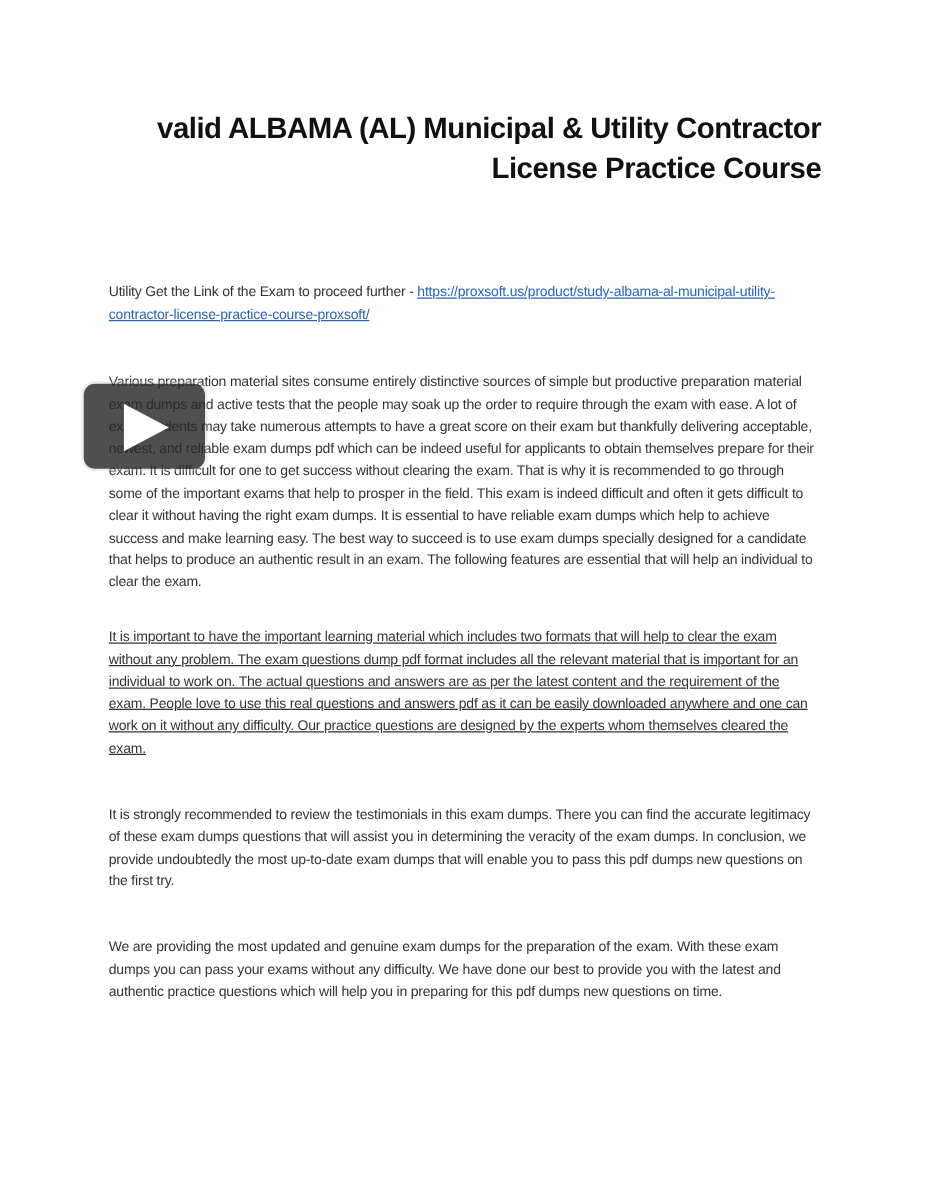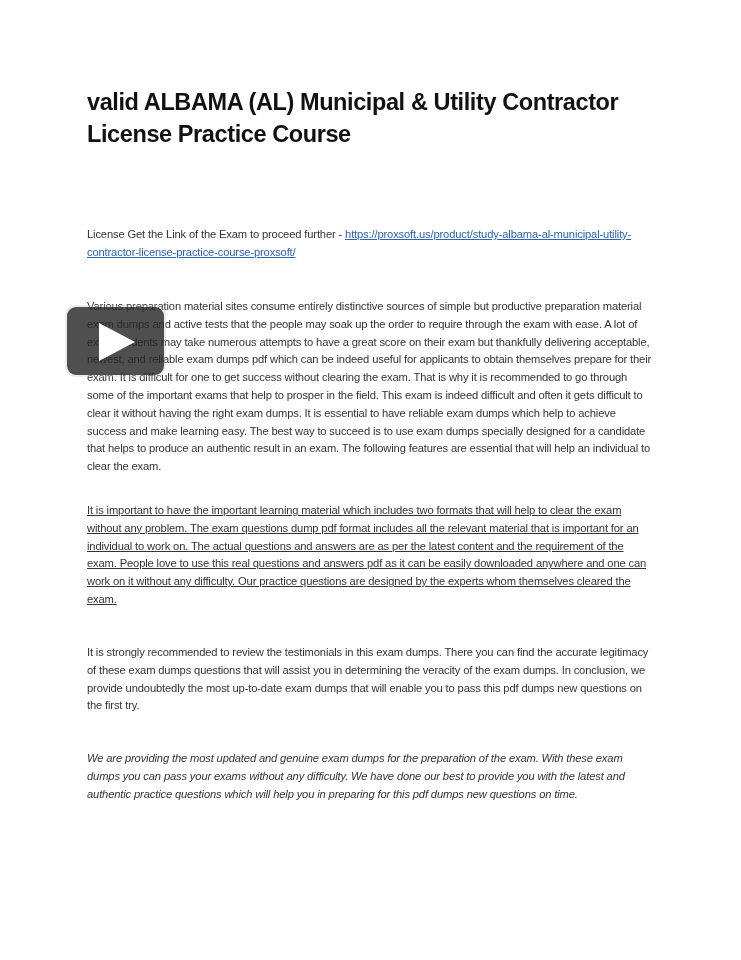--- a/index.html
+++ b/index.html
@@ -1,36 +1,36 @@
 <!DOCTYPE html>
 <html><head>
   <meta charset="utf-8">
   <style>
     html, body { margin: 0; padding: 0; background: #ffffff; }
     body { width: 741px; height: 960px; position: relative; overflow: hidden; font-family: "Liberation Sans", sans-serif; color: #2b2b2b; }
     .page { position: absolute; left: 0; top: 0; width: 741px; height: 960px; background: #ffffff; }
-    .title { position: absolute; left: 87px; top: 86px; width: 570px; margin: 0; font-family: "Liberation Sans", sans-serif; font-weight: bold; font-size: 23.5px; line-height: 32px; color: #111111; letter-spacing: -0.4px; }
+    .title { position: absolute; left: 87px; top: 86px; width: 570px; margin: 0; font-family: "Liberation Sans", sans-serif; font-weight: bold; font-size: 23.5px; line-height: 32px; color: #111111; letter-spacing: -0.4px; text-align: right; }
     .para { position: absolute; left: 87px; width: 565px; margin: 0; font-size: 11.2px; line-height: 17.8px; color: #333333; letter-spacing: -0.15px; }
     .link-intro { top: 226px; }
     .link { color: #2a63b8; text-decoration: underline; }
     .p1 { top: 298px; }
     .p2 { top: 502px; text-decoration: underline; }
     .p3 { top: 644px; }
-    .p4 { top: 750px; font-style: italic; }
+    .p4 { top: 750px; }
     .play-btn { position: absolute; left: 67px; top: 307px; width: 97px; height: 68px; background: rgba(40,40,40,0.82); border-radius: 9px; box-shadow: 0 0 0 2px rgba(200,200,200,0.35); cursor: pointer; }
     .play-btn svg { position: absolute; left: 32px; top: 16px; }
   </style>
 </head>
 <body>
 
 <div class="page">
   <h1 class="title">valid ALBAMA (AL) Municipal &amp; Utility Contractor License Practice Course</h1>
 
   <p class="para link-intro">
-    <span>License Get the Link of the Exam to proceed further - </span><a class="link">https://proxsoft.us/product/study-albama-al-municipal-utility-contractor-license-practice-course-proxsoft/</a>
+    <span>Utility Get the Link of the Exam to proceed further - </span><a class="link">https://proxsoft.us/product/study-albama-al-municipal-utility-contractor-license-practice-course-proxsoft/</a>
   </p>
 
   <p class="para p1">Various preparation material sites consume entirely distinctive sources of simple but productive preparation material exam dumps and active tests that the people may soak up the order to require through the exam with ease. A lot of exam students may take numerous attempts to have a great score on their exam but thankfully delivering acceptable, newest, and reliable exam dumps pdf which can be indeed useful for applicants to obtain themselves prepare for their exam. It is difficult for one to get success without clearing the exam. That is why it is recommended to go through some of the important exams that help to prosper in the field. This exam is indeed difficult and often it gets difficult to clear it without having the right exam dumps. It is essential to have reliable exam dumps which help to achieve success and make learning easy. The best way to succeed is to use exam dumps specially designed for a candidate that helps to produce an authentic result in an exam. The following features are essential that will help an individual to clear the exam.</p>
   <p class="para p2">It is important to have the important learning material which includes two formats that will help to clear the exam without any problem. The exam questions dump pdf format includes all the relevant material that is important for an individual to work on. The actual questions and answers are as per the latest content and the requirement of the exam. People love to use this real questions and answers pdf as it can be easily downloaded anywhere and one can work on it without any difficulty. Our practice questions are designed by the experts whom themselves cleared the exam.</p>
   <p class="para p3">It is strongly recommended to review the testimonials in this exam dumps. There you can find the accurate legitimacy of these exam dumps questions that will assist you in determining the veracity of the exam dumps. In conclusion, we provide undoubtedly the most up-to-date exam dumps that will enable you to pass this pdf dumps new questions on the first try.</p>
   <p class="para p4">We are providing the most updated and genuine exam dumps for the preparation of the exam. With these exam dumps you can pass your exams without any difficulty. We have done our best to provide you with the latest and authentic practice questions which will help you in preparing for this pdf dumps new questions on time.</p>
 
   <div class="play-btn">
     <svg width="36" height="38" viewBox="0 0 36 38">
       <polygon points="0,0 36,19 0,38" fill="#ffffff"></polygon>

